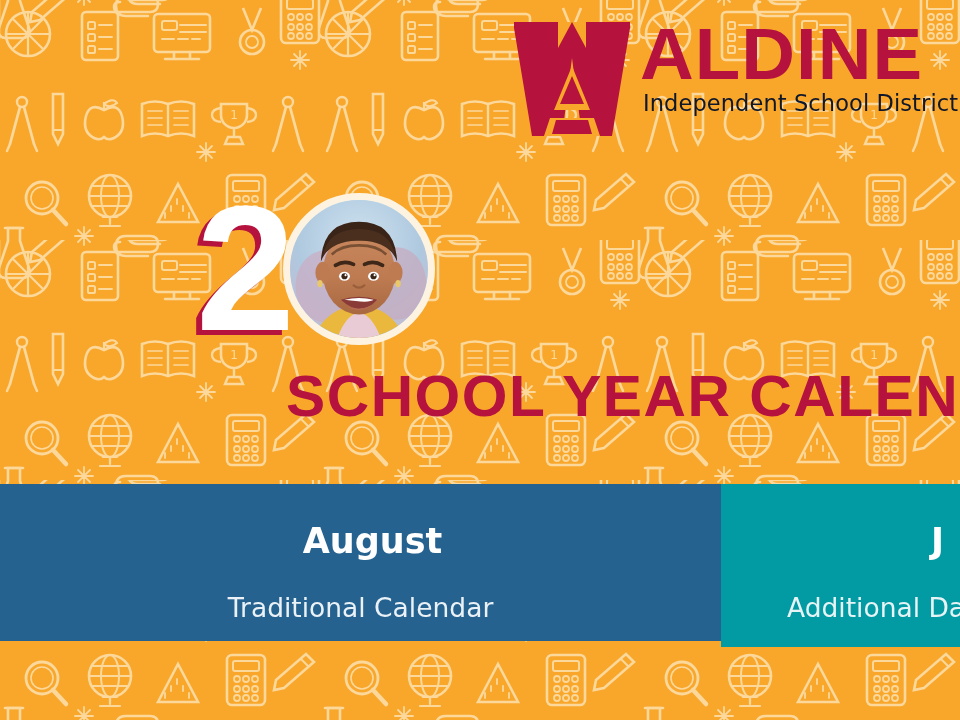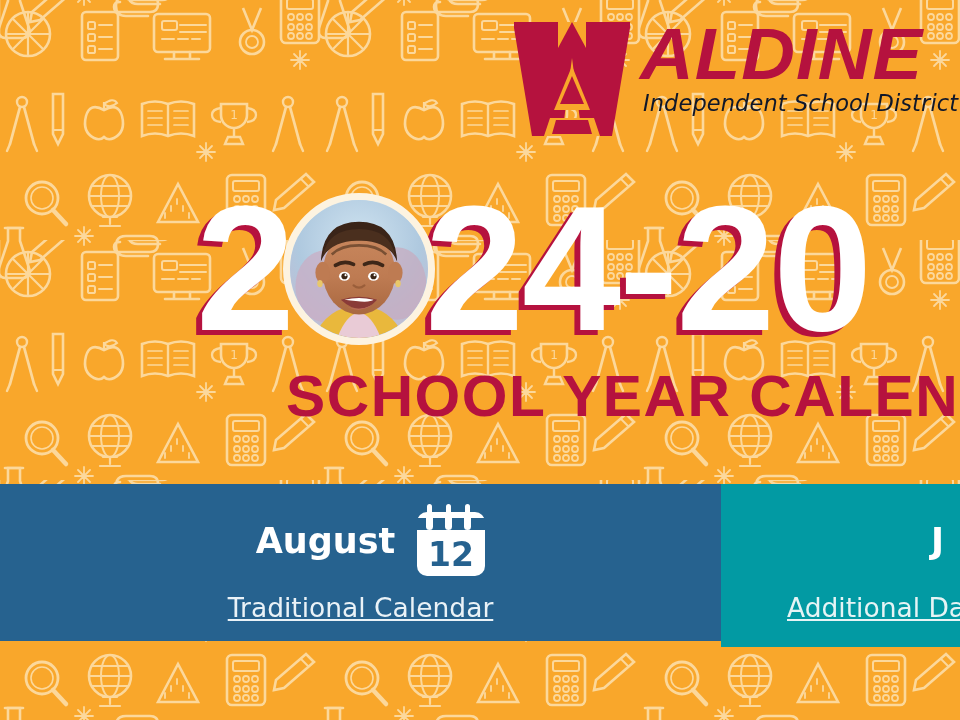--- a/index.html
+++ b/index.html
@@ -33,21 +33,20 @@
   
   #logo-block {
     position: absolute;
     top: 18px;
     left: 508px;
     width: 440px;
     height: 122px;
     z-index: 5;
     display: flex;
     align-items: flex-start;
-    font-style: italic;
   }
   #logo-mark {
     width: 128px;
     height: 120px;
     flex: 0 0 128px;
   }
   #logo-text-col {
     margin-left: 4px;
     padding-top: 2px;
     display: flex;
@@ -181,21 +180,20 @@
     position: absolute;
     top: 108px;
     left: 0;
     width: 100%;
     text-align: center;
     font-family: "DejaVu Sans", sans-serif;
     font-size: 26.5px;
     line-height: 32px;
     color: #EAF2F7;
     white-space: nowrap;
-    text-decoration: underline;
   }
 
   
   #panel-additional .panel-top-row {
     justify-content: flex-start;
     padding-left: 186px;
   }
   #panel-additional .panel-caption {
     text-align: left;
     padding-left: 66px;
@@ -404,43 +402,29 @@
           <path d="M70 94 q6 5 12 0" fill="none" stroke="#9A5E3A" stroke-width="2.4" stroke-linecap="round"></path>
           <path d="M56 110 q20 -7 40 0 q-18 20 -40 0 Z" fill="#8A3B38"></path>
           <path d="M60 110 q16 -4 32 0 q-4 4 -32 0 Z" fill="#FFFFFF"></path>
           <path d="M62 117 q14 6 28 -1 q-14 9 -28 1 Z" fill="#C06E63"></path>
           <ellipse cx="33" cy="92" rx="3" ry="4" fill="#E8C86A"></ellipse>
           <ellipse cx="119" cy="92" rx="3" ry="4" fill="#E8C86A"></ellipse>
         </g>
       </svg>
     </div>
 
-    <span class="year-text" id="year-part-b">24-20</span>
   </div>
 
   <div id="subtitle">SCHOOL YEAR CALEN</div>
 
   <div id="banner-strip">
 
     <div id="panel-traditional">
       <div class="panel-top-row">
         <span class="panel-month">August</span>
-        <span class="cal-icon">
-          <svg viewBox="0 0 76 74" aria-hidden="true" width="76" height="74">
-            <rect x="14" y="0" width="5" height="15" rx="2.5" fill="#FFFFFF"></rect>
-            <rect x="33" y="0" width="5" height="15" rx="2.5" fill="#FFFFFF"></rect>
-            <rect x="52" y="0" width="5" height="15" rx="2.5" fill="#FFFFFF"></rect>
-            <rect x="4" y="8" width="68" height="64" rx="10" fill="#FFFFFF"></rect>
-            <rect x="4" y="14" width="68" height="12" fill="#26628F"></rect>
-            <rect x="13" y="8" width="7" height="18" rx="3.5" fill="#FFFFFF"></rect>
-            <rect x="32" y="8" width="7" height="18" rx="3.5" fill="#FFFFFF"></rect>
-            <rect x="51" y="8" width="7" height="18" rx="3.5" fill="#FFFFFF"></rect>
-            <text x="38" y="62" text-anchor="middle" font-family="DejaVu Sans, sans-serif" font-weight="bold" font-size="33" fill="#26628F">12</text>
-          </svg>
-        </span>
       </div>
       <div class="panel-caption">Traditional Calendar</div>
     </div>
 
     <div id="panel-additional">
       <div class="panel-top-row">
         <span class="panel-month">J</span>
       </div>
       <div class="panel-caption">Additional Da</div>
     </div>

